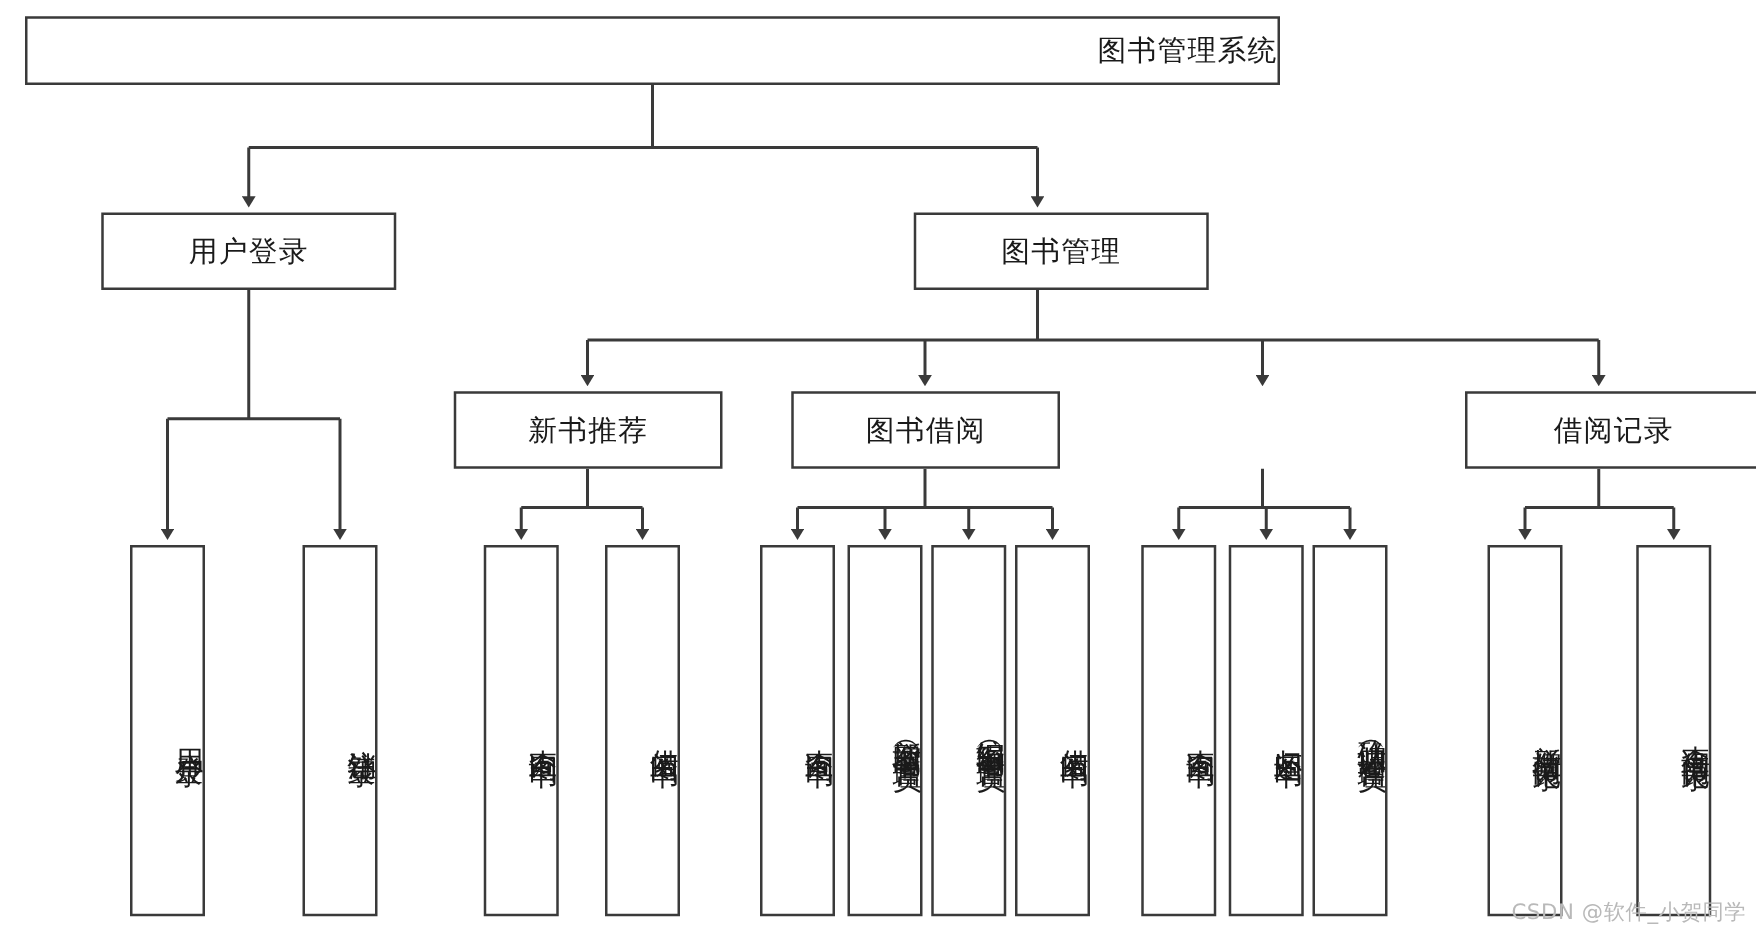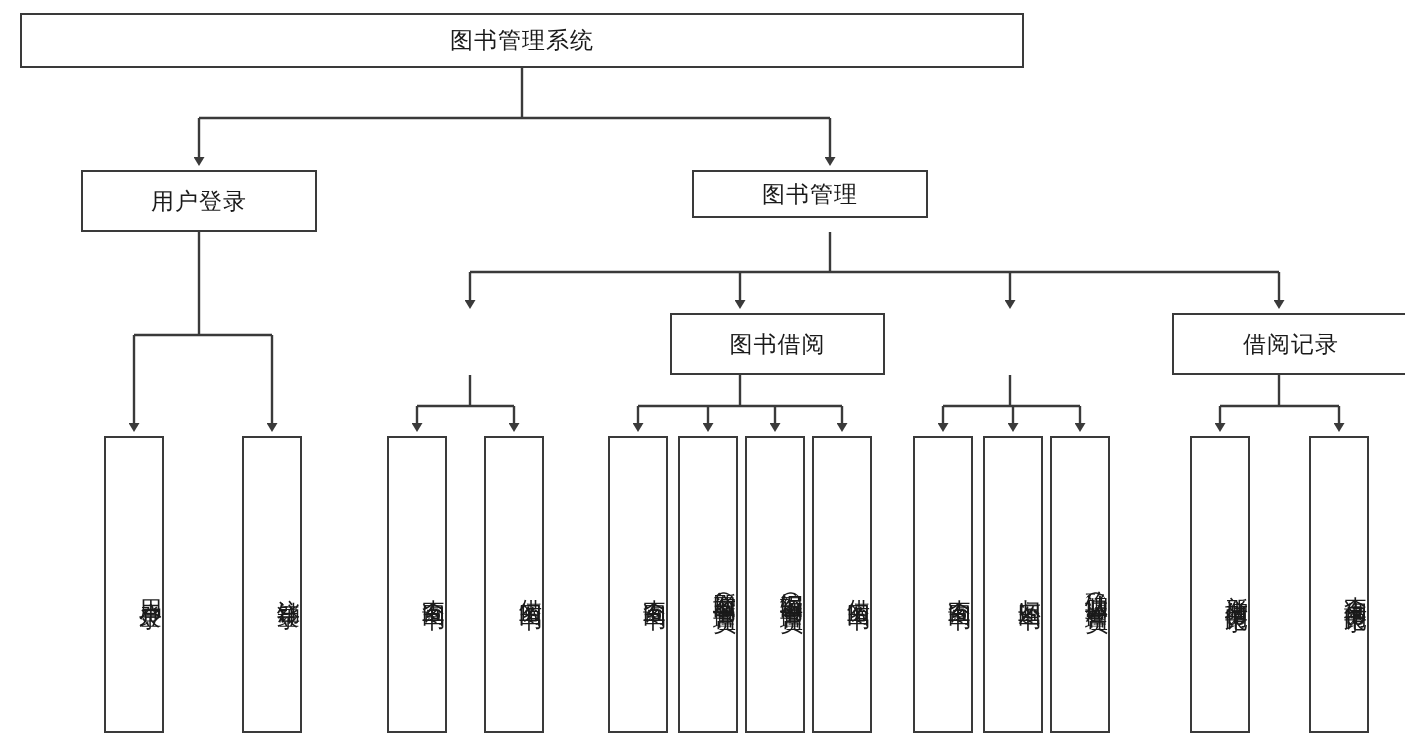--- a/index.html
+++ b/index.html
@@ -114,32 +114,35 @@
       <path d="M1013,406 L1013,424" marker-end="url(#arrow)"></path>
       <path d="M1080,406 L1080,424" marker-end="url(#arrow)"></path>
 
       <path d="M1279,375 L1279,406"></path>
       <path d="M1220,406 L1339,406"></path>
       <path d="M1220,406 L1220,424" marker-end="url(#arrow)"></path>
       <path d="M1339,406 L1339,424" marker-end="url(#arrow)"></path>
     </g>
   </svg>
 
-  <div class="node h" style="left: 20px; top: 13px; width: 1004px; height: 55px;">
+  <div class="node h" style="left: 20px; top: 13px; width: 1004px; height: 55px; justify-content: flex-end;">
     <span>图书管理系统</span>
   </div>
 
   <div class="node h" style="left: 81px; top: 170px; width: 236px; height: 62px;">
     <span>用户登录</span>
   </div>
-  <div class="node h" style="left: 692px; top: 170px; width: 236px; height: 48px;">
+  <div class="node h" style="left: 731px; top: 170px; width: 236px; height: 62px;">
     <span>图书管理</span>
   </div>
 
-  <div class="node h" style="left: 633px; top: 313px; width: 215px; height: 62px; margin-left: 37px;">
+  <div class="node h" style="left: 363px; top: 313px; width: 215px; height: 62px;">
+    <span>新书推荐</span>
+  </div>
+  <div class="node h" style="left: 633px; top: 313px; width: 215px; height: 62px;">
     <span>图书借阅</span>
   </div>
   <div class="node h" style="left: 1172px; top: 313px; width: 238px; height: 62px;">
     <span>借阅记录</span>
   </div>
 
   <div class="node v" style="left: 104px; top: 436px; width: 60px; height: 297px;">
     <span class="vtext">用户登录</span>
   </div>
   <div class="node v" style="left: 242px; top: 436px; width: 60px; height: 297px;">
@@ -172,14 +175,15 @@
   <div class="node v" style="left: 1050px; top: 436px; width: 60px; height: 297px;">
     <span class="vtext">确认归还（管理员）</span>
   </div>
   <div class="node v" style="left: 1190px; top: 436px; width: 60px; height: 297px;">
     <span class="vtext">新增借阅记录</span>
   </div>
   <div class="node v" style="left: 1309px; top: 436px; width: 60px; height: 297px;">
     <span class="vtext">查询借阅记录</span>
   </div>
 
+  <div class="watermark">CSDN @软件_小贺同学</div>
 
 </div>
 
 </body></html>

